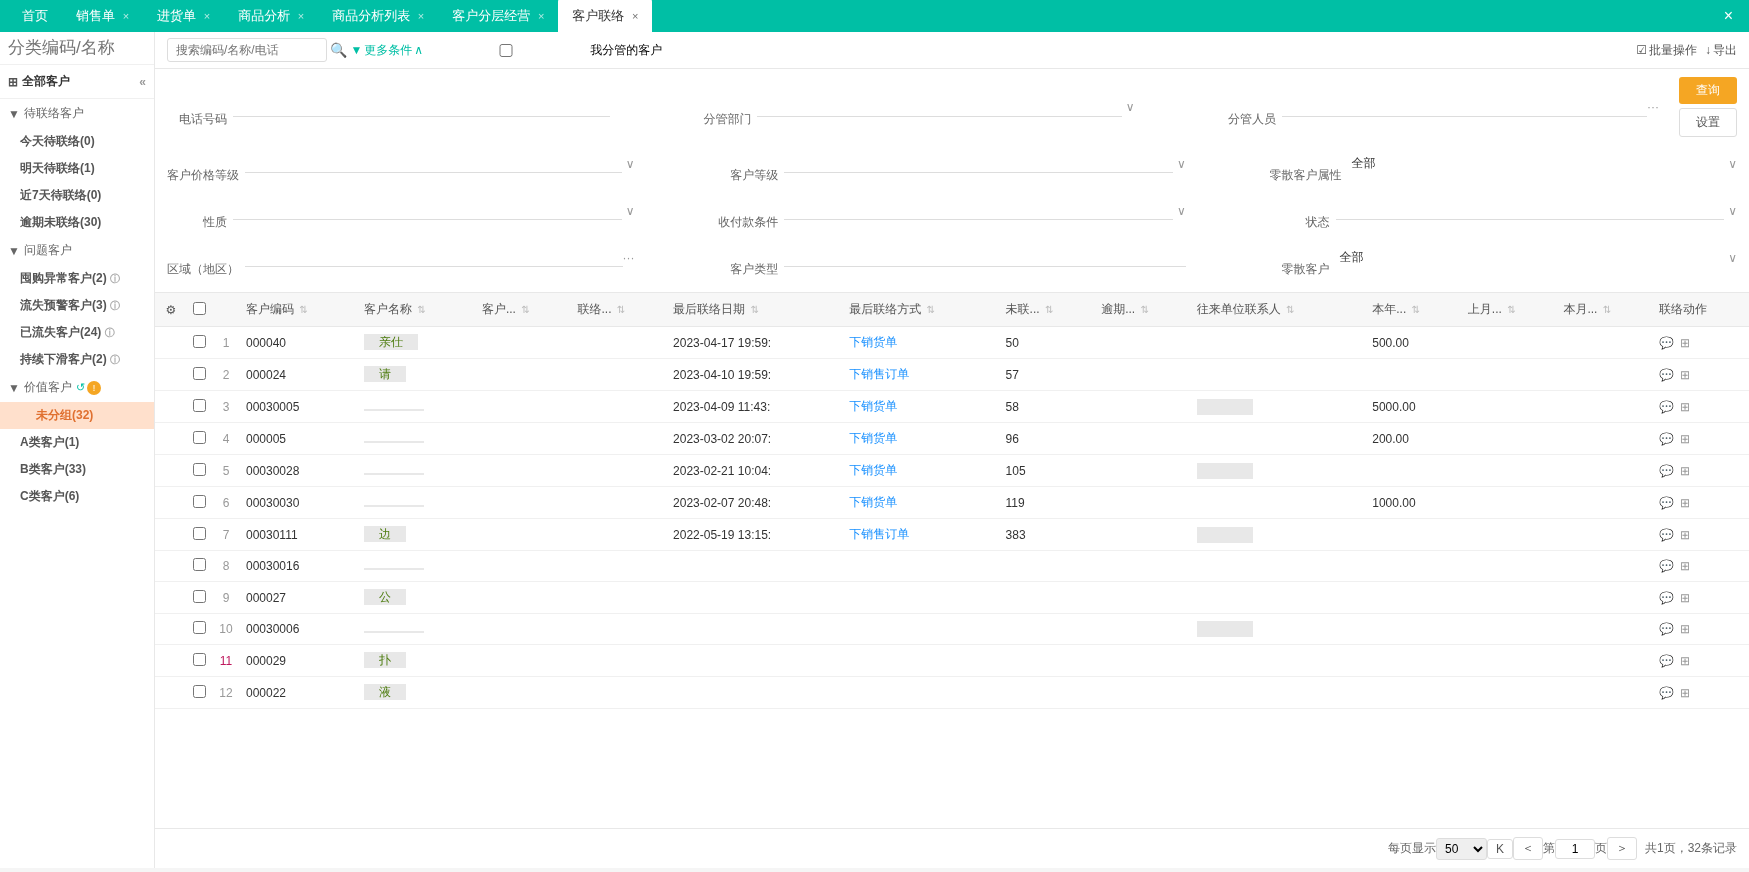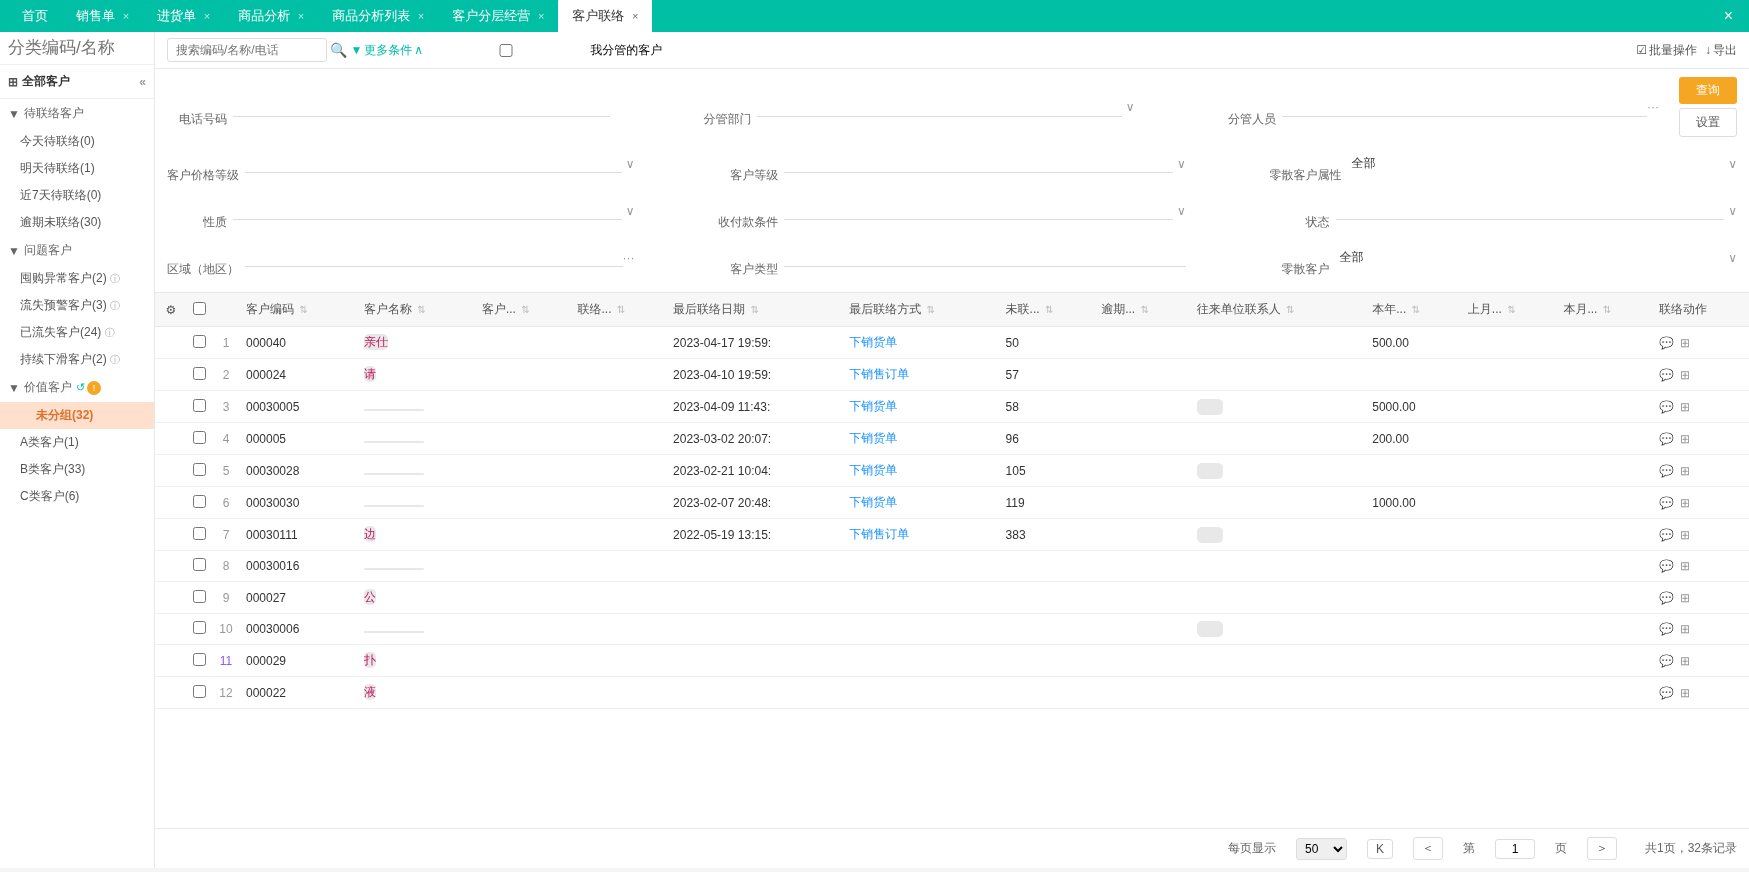--- a/index.html
+++ b/index.html
@@ -38,21 +38,21 @@
     }
     .sidebar-all-customers .grid-icon { margin-right: 4px; color: #555; }
     .sidebar-all-customers .collapse-btn { margin-left: auto; color: #999; cursor: pointer; }
     .sidebar-section-title {
       padding: 6px 8px; color: #666; font-size: 11px; display: flex; align-items: center;
       cursor: pointer;
     }
     .sidebar-section-title .triangle { margin-right: 4px; color: #666; }
     .sidebar-item {
       padding: 5px 8px 5px 20px; cursor: pointer; color: #555; white-space: nowrap;
-      overflow: hidden; text-overflow: ellipsis;
+      overflow: hidden; text-overflow: ellipsis; font-weight: bold;
     }
     .sidebar-item.active { background: #ffe0cc; color: #e07030; font-weight: bold; padding-left: 36px; }
 
     
     .content-area {
       flex: 1; display: flex; flex-direction: column; overflow: hidden;
     }
 
     
     .filter-bar {
@@ -99,26 +99,26 @@
     table { width: 100%; border-collapse: collapse; font-size: 12px; }
     thead tr { background: #f7f7f7; }
     thead th {
       padding: 8px 6px; text-align: left; color: #555; font-weight: normal;
       border-bottom: 1px solid #e8e8e8; white-space: nowrap; position: sticky; top: 0; background: #f7f7f7;
     }
     tbody tr { border-bottom: 1px solid #f0f0f0; }
     tbody td { padding: 7px 6px; color: #333; white-space: nowrap; }
     .link-text { color: #1890ff; cursor: pointer; text-decoration: none; }
     .action-icons { display: flex; gap: 6px; color: #999; cursor: pointer; }
-    .blurred { color: #be185d; background: #e8e8e8; border-radius: 5px; padding: 1px 0; }
+    .blurred { color: #4d7c0f; background: #e8e8e8; border-radius: 0; padding: 1px 15px; }
 
     
     .pagination {
       background: white; border-top: 1px solid #e8e8e8; padding: 8px 12px;
-      display: flex; align-items: center; justify-content: flex-end; gap: 20px;
+      display: flex; align-items: center; justify-content: flex-end; gap: 0;
     }
     .pagination label { color: #666; }
     .pagination select { border: 1px solid #ddd; border-radius: 3px; padding: 2px 4px; font-size: 12px; }
     .pagination .page-info { color: #666; }
     .pagination .page-btn {
       border: 1px solid #ddd; background: white; padding: 2px 8px; cursor: pointer; border-radius: 3px;
       color: #555;
     }
     .pagination input { border: 1px solid #ddd; border-radius: 3px; width: 40px; text-align: center; padding: 2px; }
     .pagination .total { color: #666; margin-left: 8px; }
@@ -550,21 +550,21 @@
     <td>
       <div class="action-icons">
         <span title="消息">💬</span>
         <span title="更多">⊞</span>
       </div>
     </td>
   </tr>
             <tr>
     <td></td>
     <td class="checkbox-col"><input type="checkbox" style=""></td>
-    <td class="num-col" style="color:#8b5cf6;">11</td>
+    <td class="num-col" style="color:#be185d;">11</td>
     <td>000029</td>
     <td><span class="blurred">扑</span></td>
     <td></td>
     <td></td>
     <td></td>
     <td></td>
     <td></td>
     <td></td>
     <td></td>
     <td></td>

